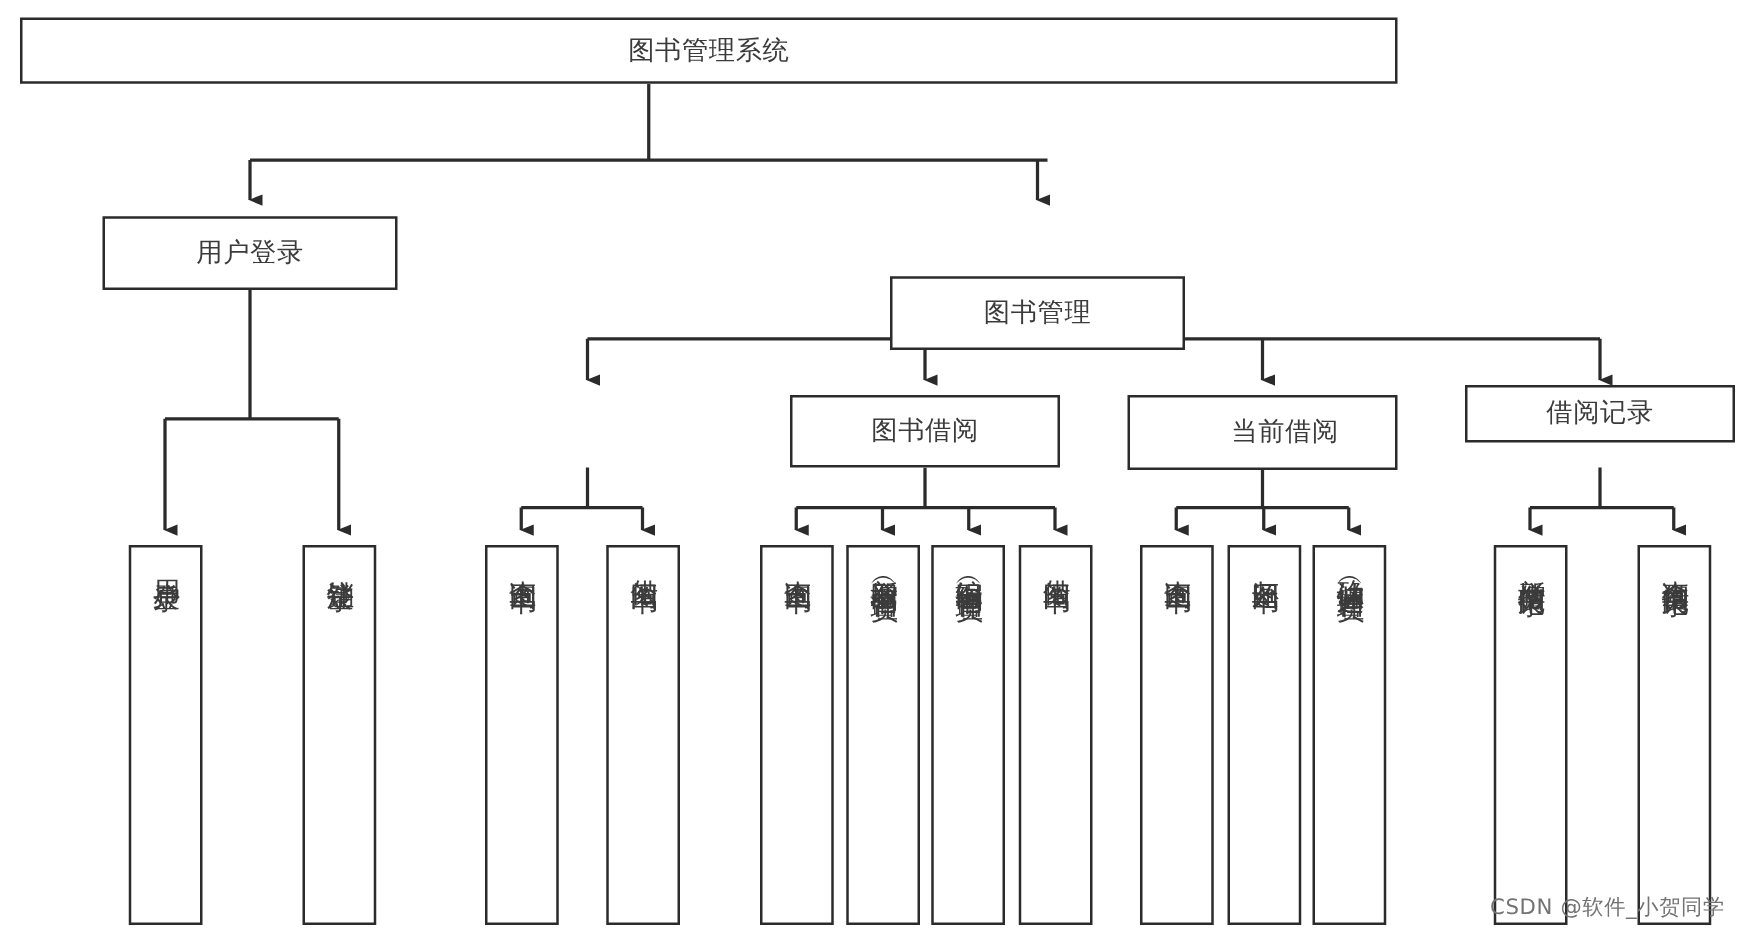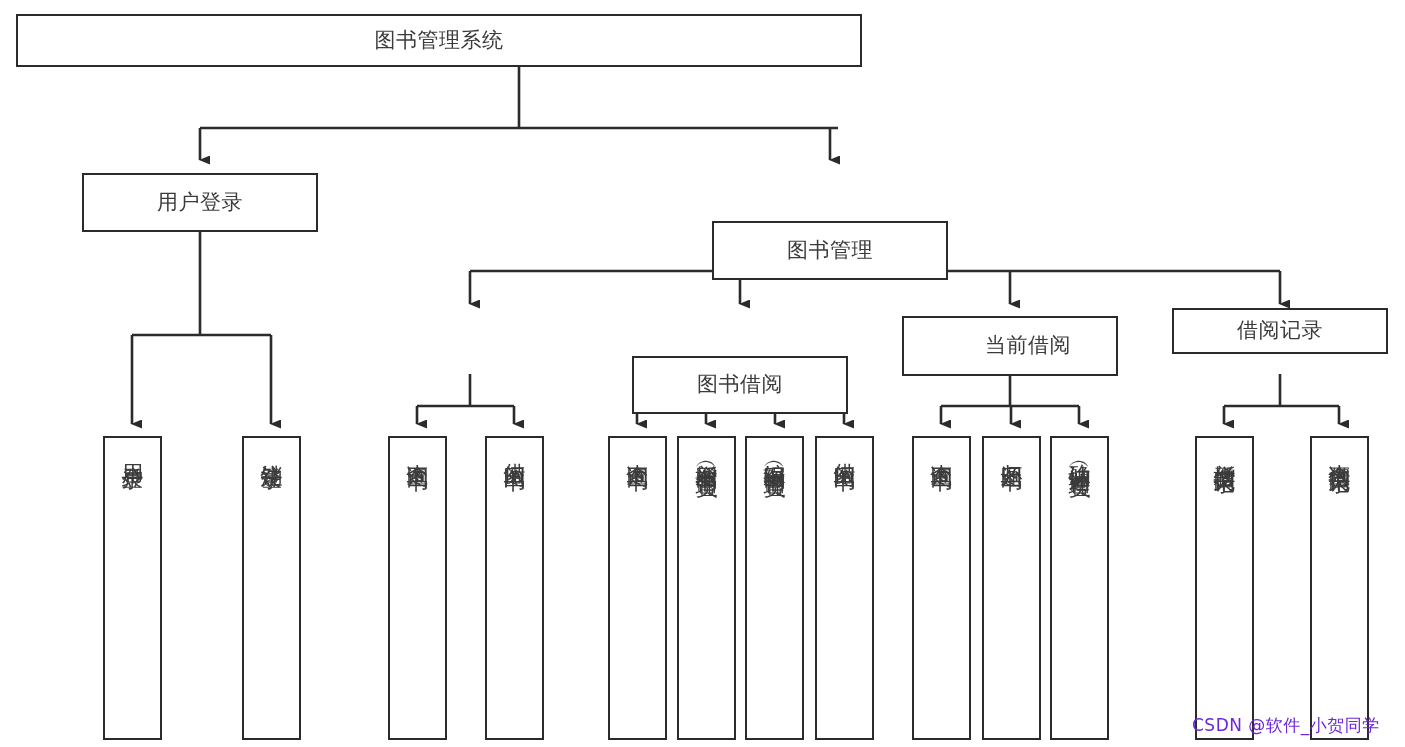--- a/index.html
+++ b/index.html
@@ -55,21 +55,21 @@
   .node-box.vertical .node-label {
     writing-mode: vertical-rl;
     text-orientation: upright;
     font-size: 22px;
     line-height: 1.18;
     letter-spacing: 2px;
   }
   .watermark {
     position: absolute;
     z-index: 5;
-    color: #6d28d9;
+    color: #737373;
     font-size: 17px;
     white-space: nowrap;
     letter-spacing: 0.5px;
   }
 </style>
 </head>
 <body>
 
 <div id="diagram-root">
 
@@ -117,32 +117,32 @@
       <path d="M 1011,406 L 1011,424" marker-end="url(#arrowhead)"></path>
       <path d="M 1079,406 L 1079,424" marker-end="url(#arrowhead)"></path>
 
       <path d="M 1280,374 L 1280,406"></path>
       <path d="M 1224,406 L 1339,406"></path>
       <path d="M 1224,406 L 1224,424" marker-end="url(#arrowhead)"></path>
       <path d="M 1339,406 L 1339,424" marker-end="url(#arrowhead)"></path>
     </g>
   </svg>
 
-  <div class="node-box root horizontal" style="left:16px; top:14px; width:846px; height:53px;align-items:center;">
+  <div class="node-box root horizontal" style="left:16px; top:14px; width:1102px; height:53px;align-items:center;">
     <span class="node-label">图书管理系统</span>
   </div>
 
   <div class="node-box horizontal" style="left:82px; top:173px; width:236px; height:59px;">
     <span class="node-label">用户登录</span>
   </div>
   <div class="node-box horizontal" style="left:712px; top:173px; width:236px; height:59px;margin-top:48px;">
     <span class="node-label">图书管理</span>
   </div>
 
-  <div class="node-box horizontal" style="left:632px; top:316px; width:216px; height:58px;margin-top:40px;">
+  <div class="node-box horizontal" style="left:632px; top:316px; width:216px; height:58px;">
     <span class="node-label">图书借阅</span>
   </div>
   <div class="node-box horizontal" style="left:902px; top:316px; width:216px; height:60px;padding-left:36px;">
     <span class="node-label">当前借阅</span>
   </div>
   <div class="node-box horizontal" style="left:1172px; top:308px; width:216px; height:46px;">
     <span class="node-label">借阅记录</span>
   </div>
 
   <div class="node-box vertical" style="left:103px; top:436px; width:59px; height:304px;">

